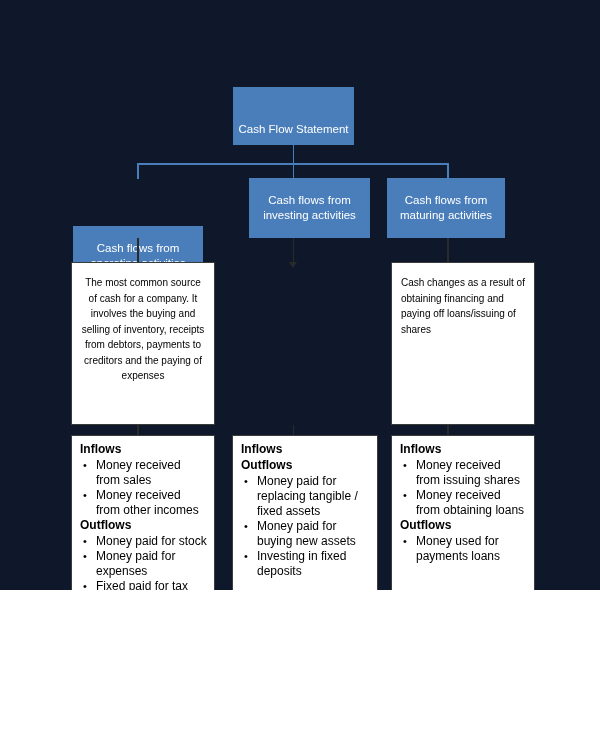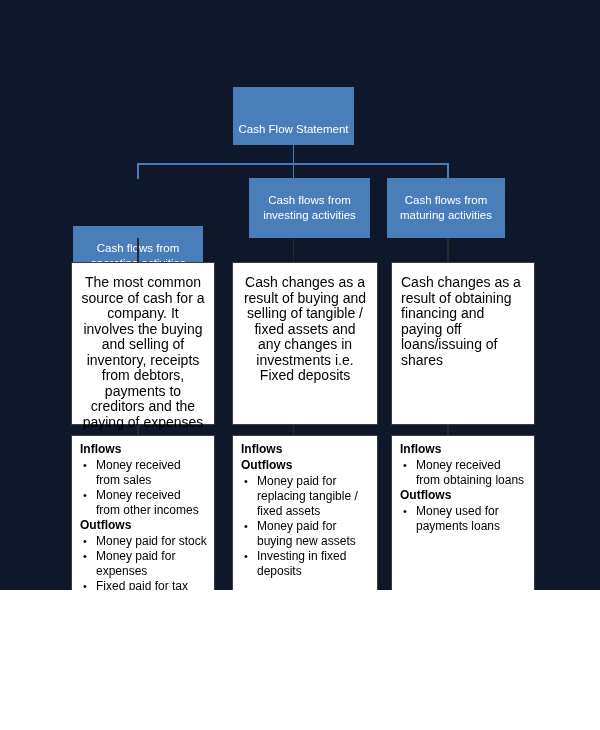--- a/index.html
+++ b/index.html
@@ -49,21 +49,21 @@
 
   
   .outline-box {
     position: absolute;
     background: #ffffff;
     border: 1.3px solid #3b3b3b;
     box-sizing: border-box;
   }
 
   .desc-box {
-    font-size: 14px;
+    font-size: 10px;
     line-height: 15.5px;
     padding: 12px 9px 8px 9px;
   }
   .desc-box.center { text-align: center; }
   .desc-box.left   { text-align: left; }
 
   #desc-box-0 { left: 71px;  top: 262px; width: 144px; height: 163px; }
   #desc-box-1 { left: 232px; top: 262px; width: 146px; height: 163px; }
   #desc-box-2 { left: 391px; top: 262px; width: 144px; height: 163px; }
 
@@ -150,23 +150,20 @@
 
   <div class="arrow-line" style="left:292.5px; top:238px; height:26px;"></div>
   <div class="arrow-head" style="left:289px; top:262px;"></div>
 
   <div class="arrow-line" style="left:447px; top:238px; height:26px;"></div>
   <div class="arrow-head" style="left:443.5px; top:262px;"></div>
 
   <div class="outline-box desc-box center" id="desc-box-0">
     <span>The most common source of cash for a company. It involves the buying and selling of inventory, receipts from debtors, payments to creditors and the paying of expenses</span>
   </div>
-  <div class="outline-box desc-box center" id="desc-box-1">
-    <span>Cash changes as a result of buying and selling of tangible / fixed assets and any changes in investments i.e. Fixed deposits</span>
-  </div>
   <div class="outline-box desc-box left" id="desc-box-2">
     <span>Cash changes as a result of obtaining financing and paying off loans/issuing of shares</span>
   </div>
 
   <div class="arrow-line" style="left:137px; top:425px; height:22px;"></div>
   <div class="arrow-head" style="left:133.5px; top:445px;"></div>
 
   <div class="arrow-line" style="left:292.5px; top:425px; height:22px;"></div>
   <div class="arrow-head" style="left:289px; top:445px;"></div>
 
@@ -194,20 +191,21 @@
     <ul class="bullets">
       <li>Money paid for replacing tangible / fixed assets</li>
       <li>Money paid for buying new assets</li>
       <li>Investing in fixed deposits</li>
     </ul>
   </div>
 
   <div class="outline-box list-box" id="list-box-2">
     <div class="grp-title">Inflows</div>
     <ul class="bullets">
+      <li>Money received from issuing shares</li>
       <li>Money received from obtaining loans</li>
     </ul>
     <div class="grp-title">Outflows</div>
     <ul class="bullets">
       <li>Money used for payments loans</li>
     </ul>
   </div>
 
 </div>
 

